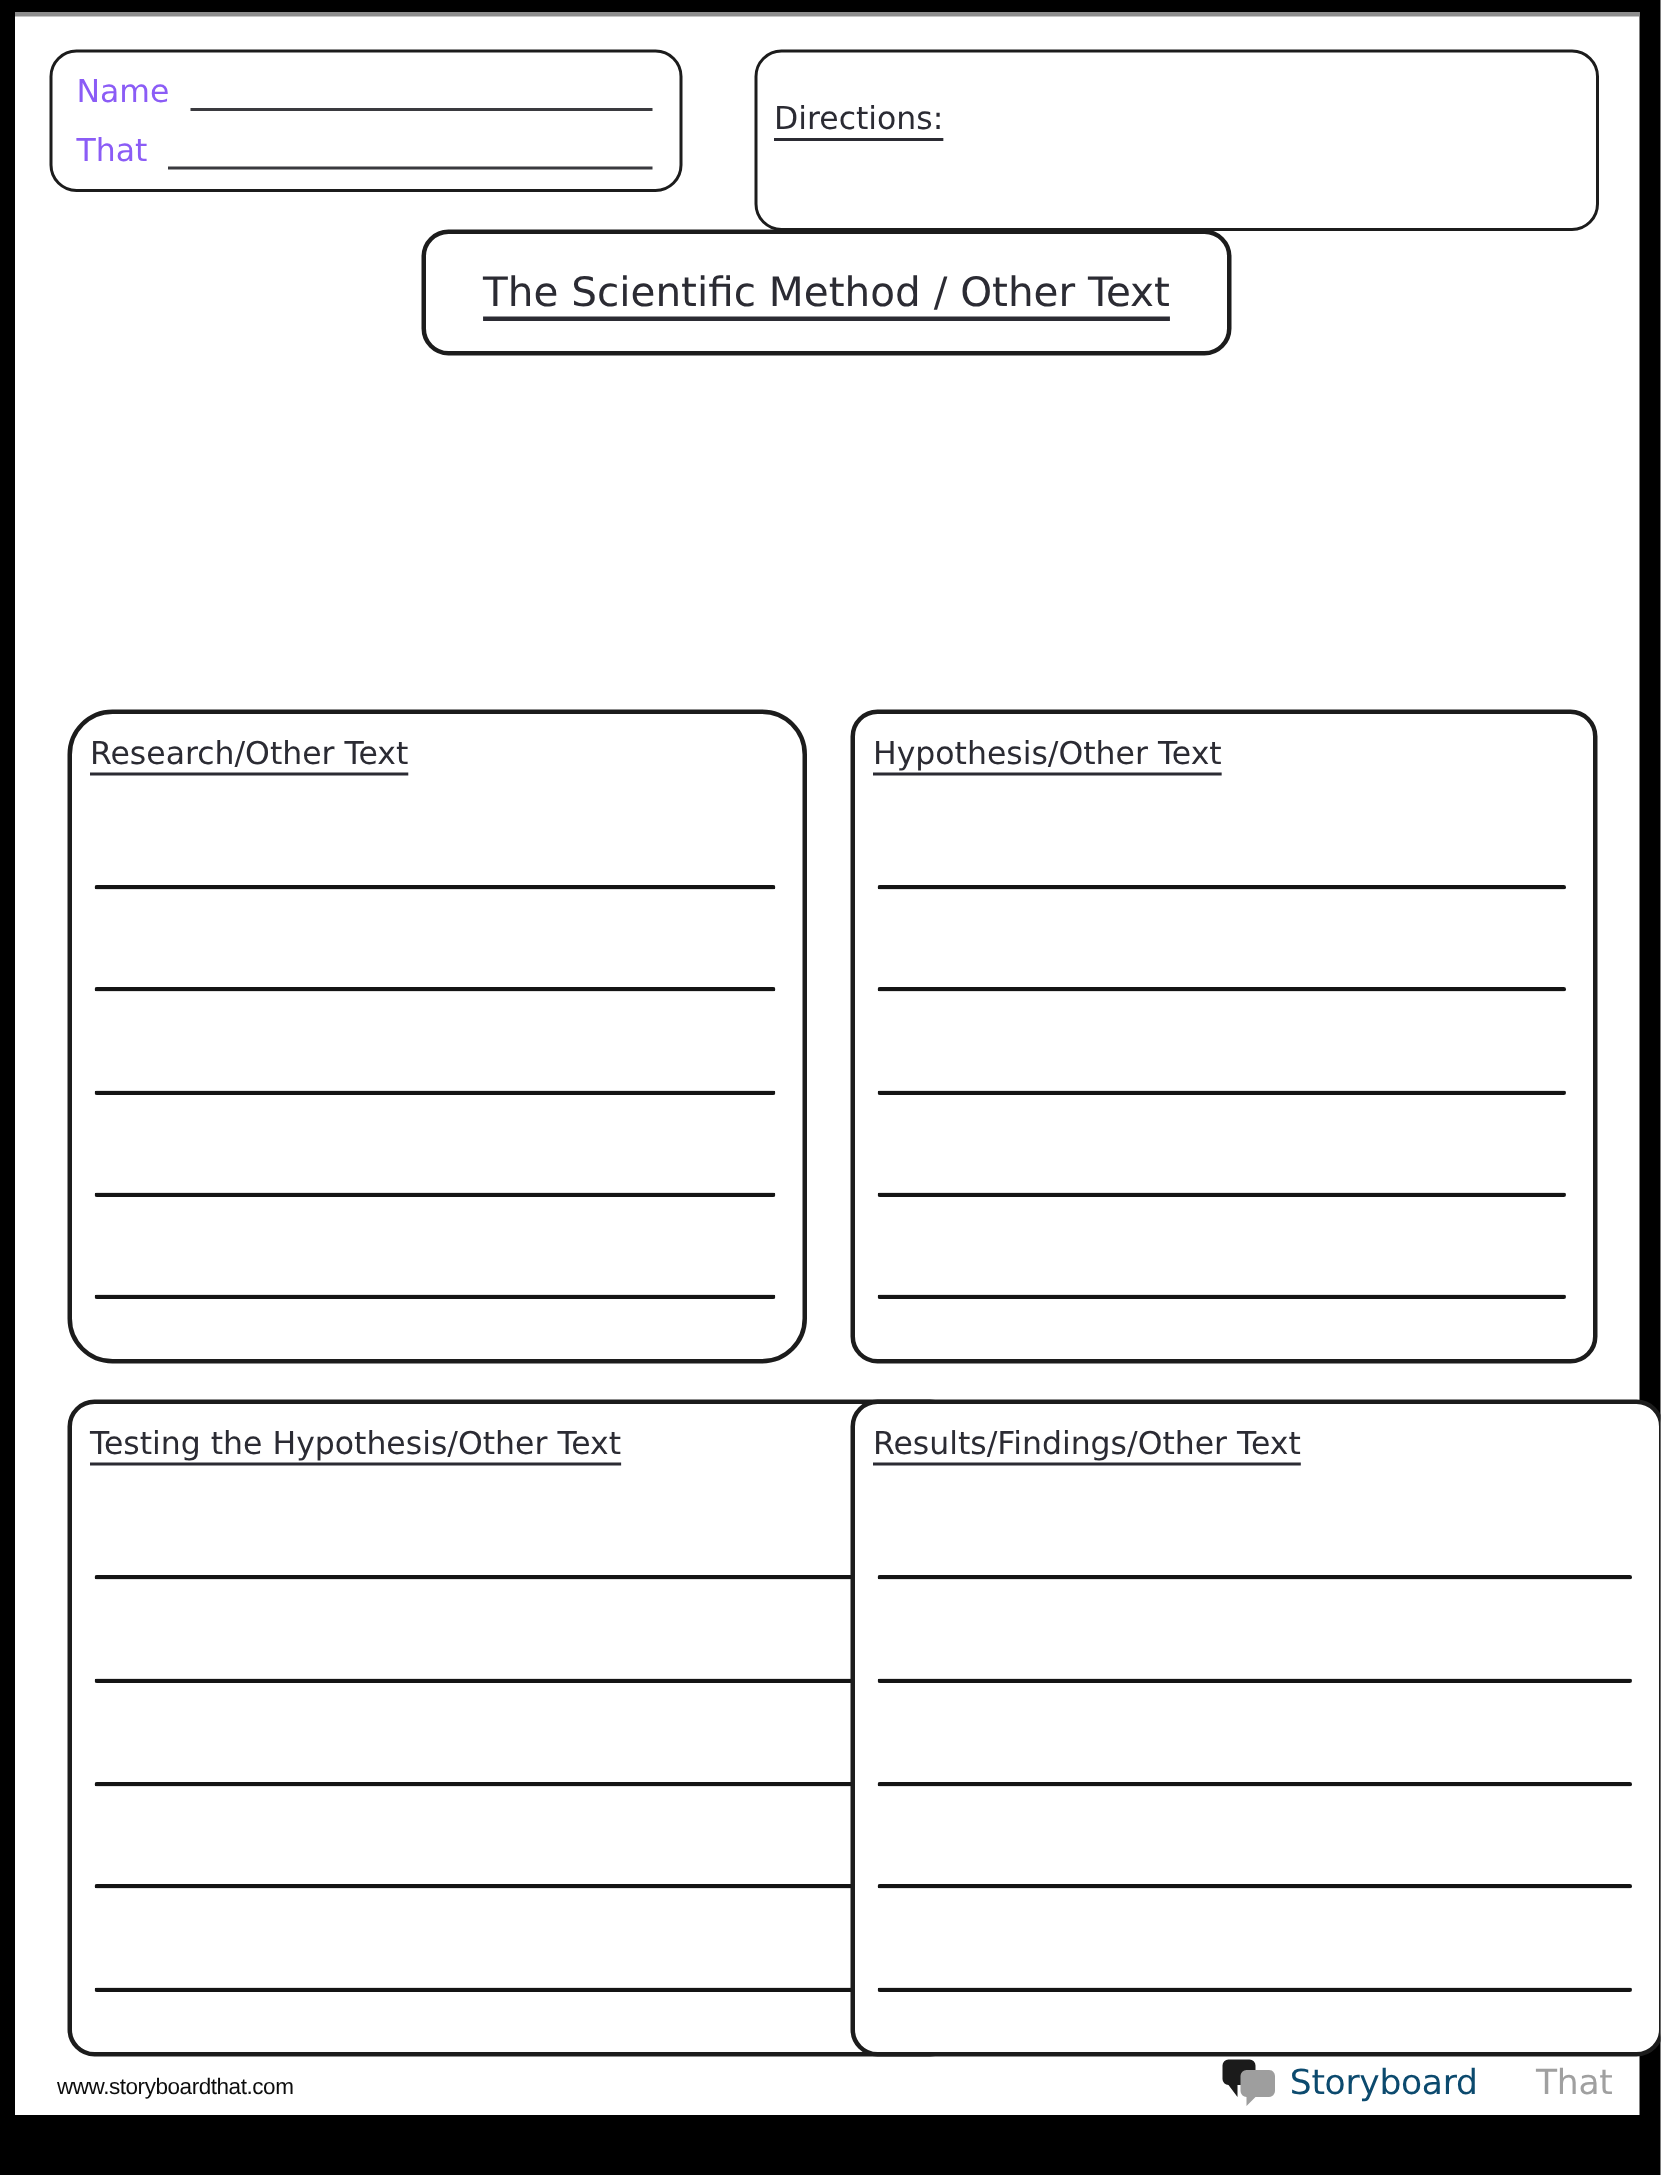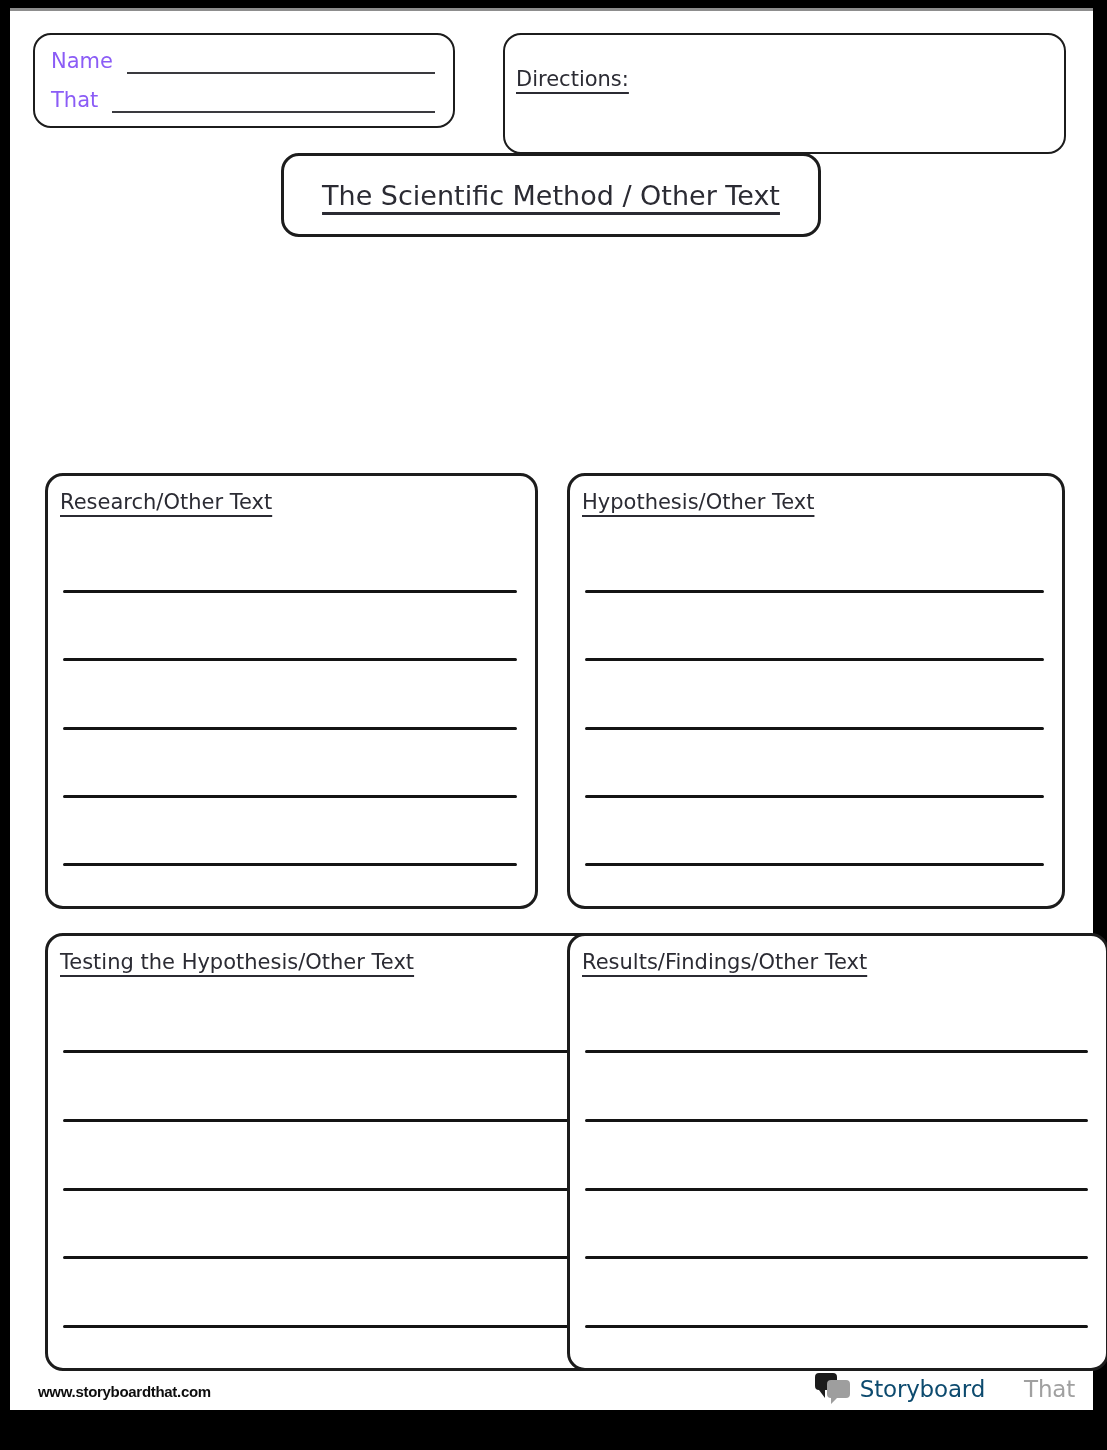--- a/index.html
+++ b/index.html
@@ -33,34 +33,34 @@
   
   .title-box{left:271px;top:142px;width:540px;height:84px;
     display:flex;align-items:center;justify-content:center;}
   .title-text{
     font-size:27px;color:#2b2b33;
     text-decoration:underline;text-decoration-thickness:2.5px;text-underline-offset:7px;
   }
   
   .problem-box{left:20px;top:247px;width:1043px;height:188px;padding:14px 0 0 10px;}
   
-  .research-box{left:35px;top:462px;width:493px;height:436px;}
+  .research-box{left:35px;top:462px;width:493px;height:436px;border-radius:30px;}
   .hypothesis-box{left:557px;top:462px;width:498px;height:436px;}
   .testing-box{left:35px;top:922px;width:593px;height:438px;}
   .results-box{left:557px;top:922px;width:542px;height:438px;}
   .quad{padding:14px 0 0 12px;}
   
   .lines{position:absolute;display:flex;flex-direction:column;justify-content:space-between;}
   .lines-problem{left:14px;right:18px;top:82px;bottom:34px;}
   .lines-quad{left:15px;right:18px;top:114px;bottom:40px;}
   .wline{height:0;border-top:3px solid #141414;border-radius:2px;}
   
   .site-url{
     position:absolute;left:28px;top:1372px;
-    font-family:"Liberation Sans", sans-serif;font-weight:700;
+    font-family:"Liberation Sans", sans-serif;font-weight:400;
     font-size:15px;letter-spacing:-0.3px;color:#0d0d0d;
   }
   .logo{
     position:absolute;right:18px;top:1358px;height:40px;
     display:flex;align-items:center;gap:8px;
   }
   .logo-text{font-size:23px;font-weight:500;letter-spacing:-0.2px;line-height:1;}
   .logo-storyboard{color:#0c4a6e;}
   .logo-that{color:#a0a0a0;margin-left:39px;}
 </style>

